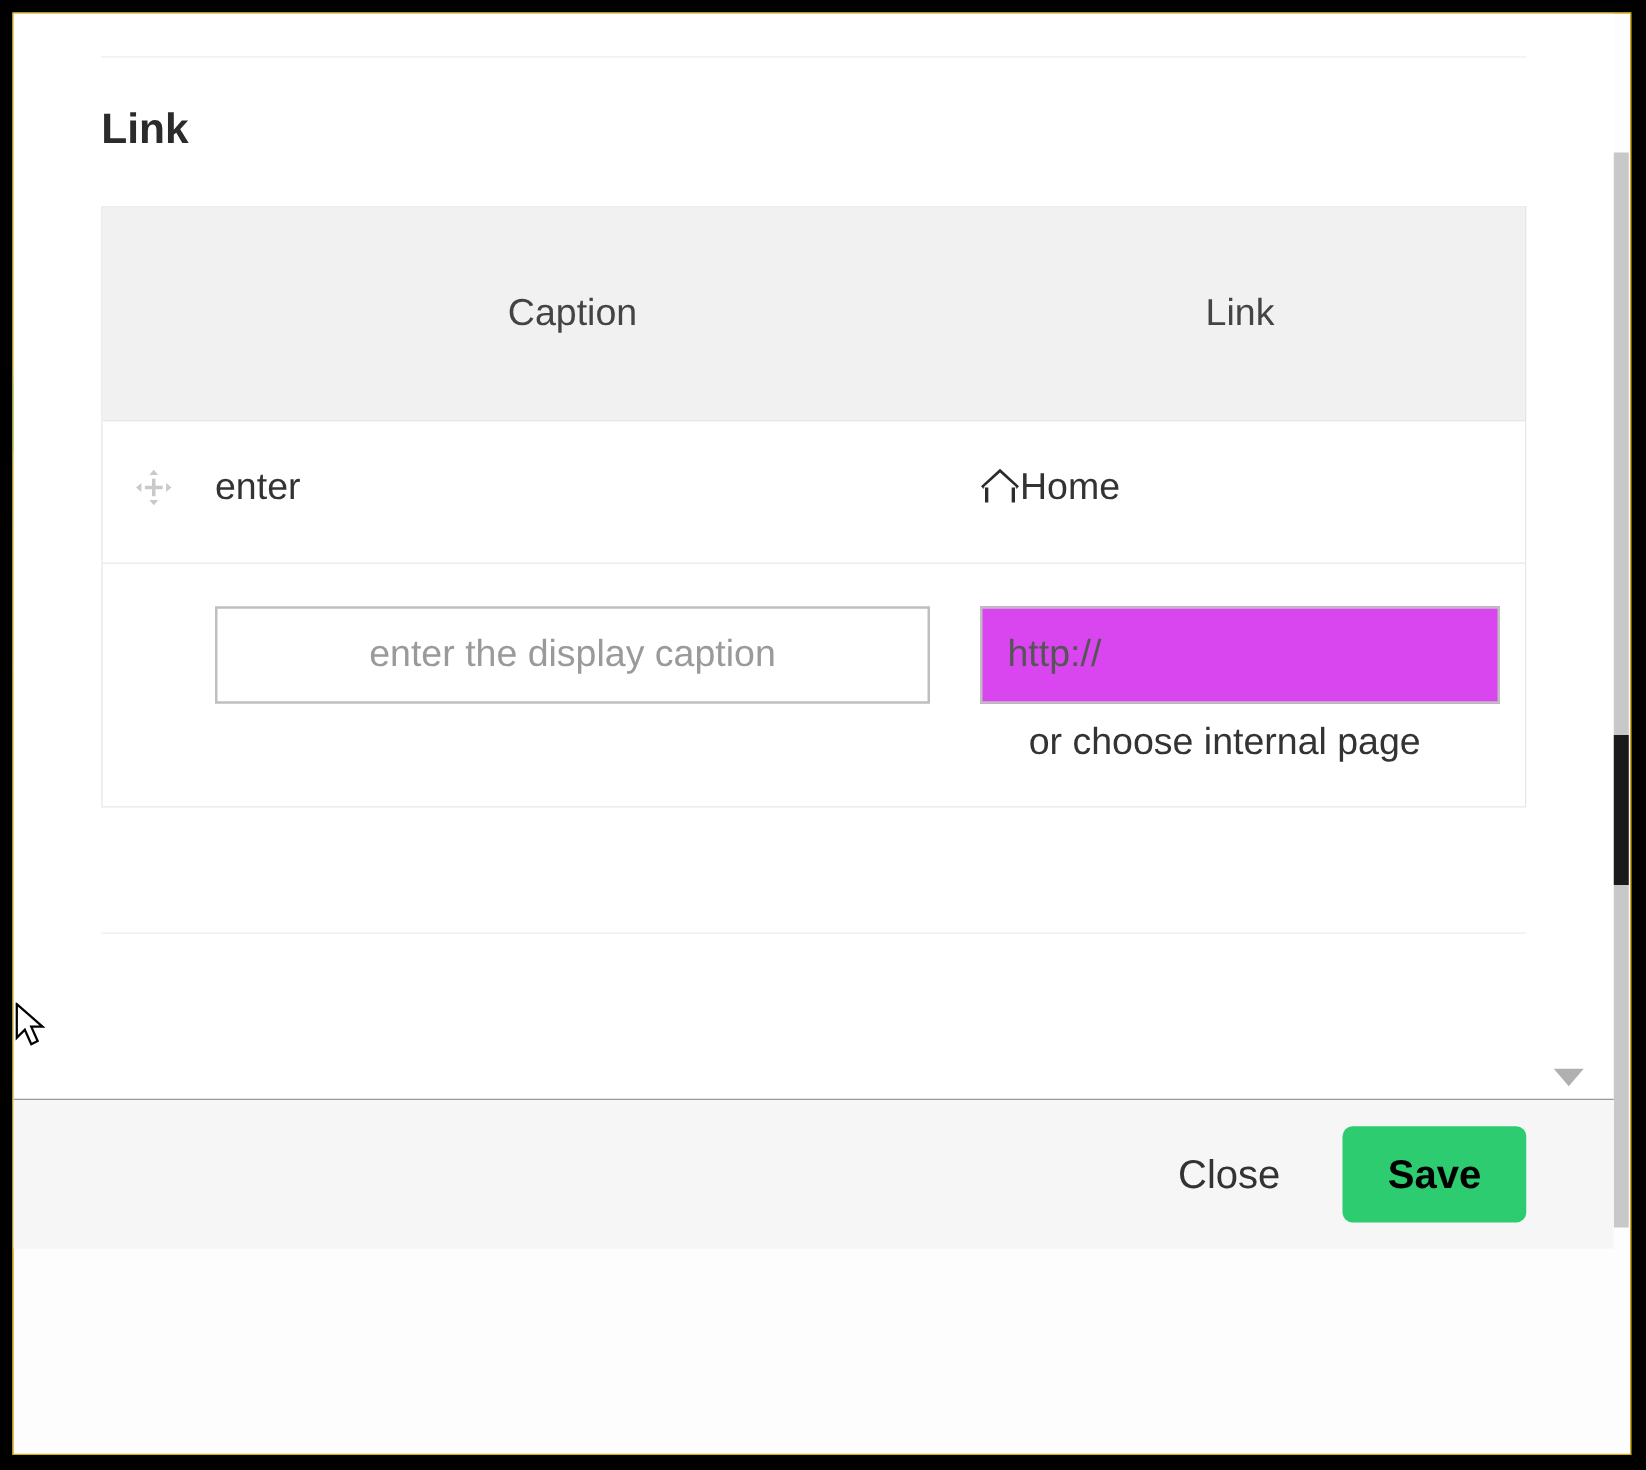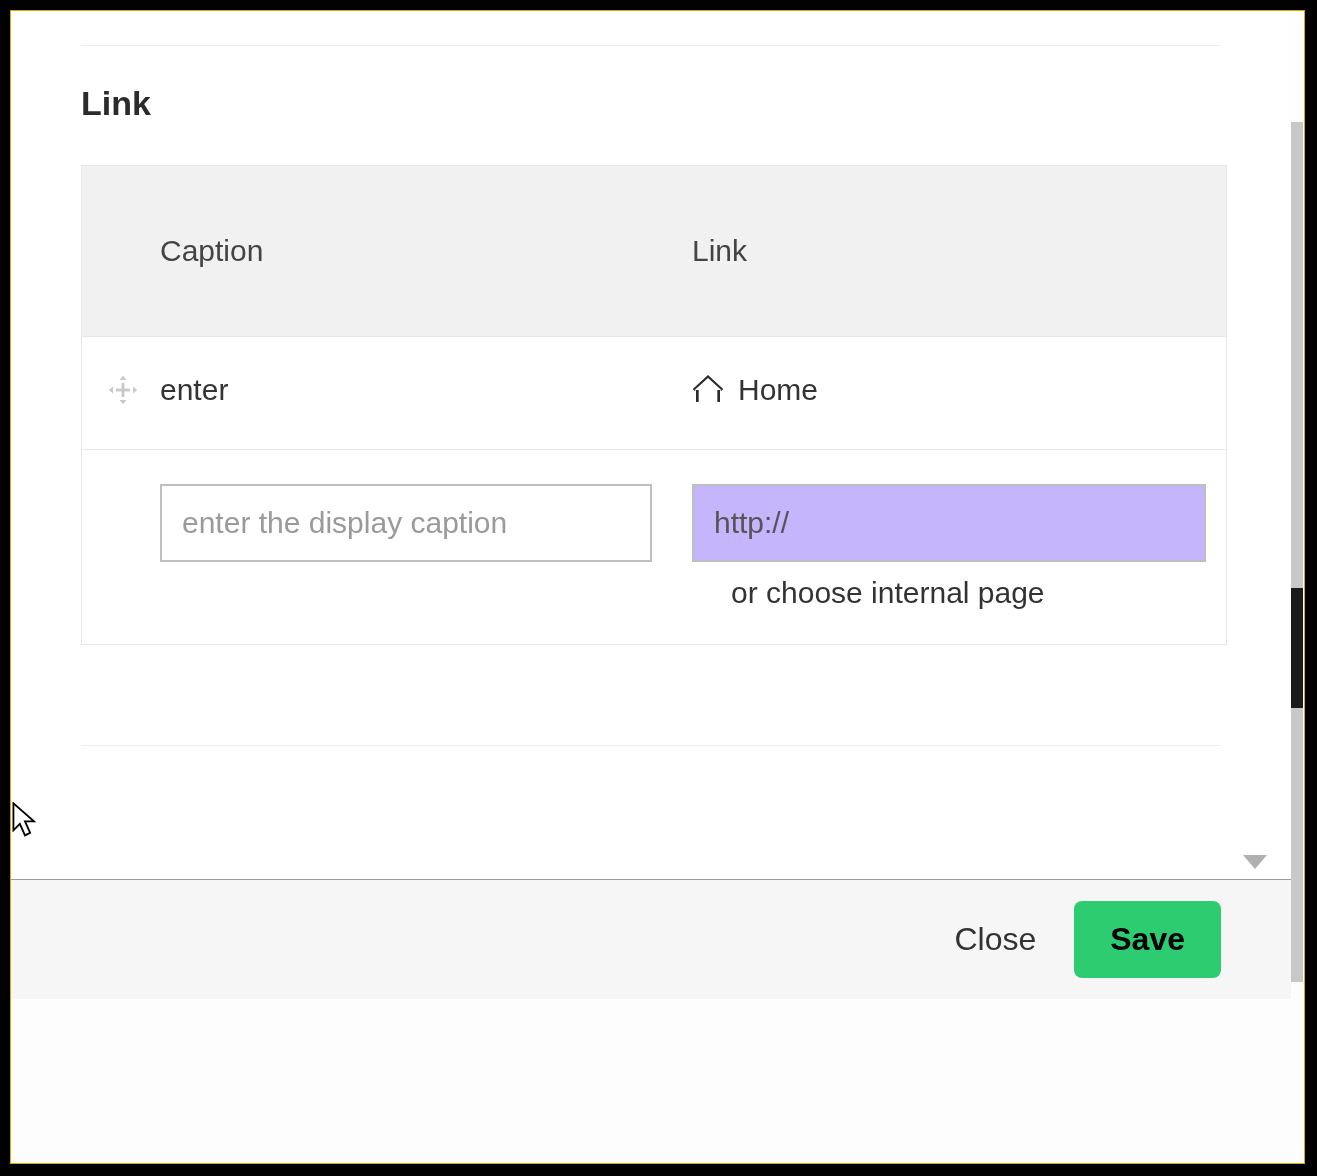--- a/index.html
+++ b/index.html
@@ -84,21 +84,21 @@
     table.link-table {
       width: 100%;
       border-collapse: collapse;
       border: 1px solid #e7e7e7;
     }
     table.link-table thead th {
       background: #f1f1f1;
       font-weight: 400;
       font-size: 30px;
       color: #444;
-      text-align: left;
+      text-align: center;
       padding: 68px 20px 68px 20px;
       border-bottom: 1px solid #e7e7e7;
     }
     table.link-table thead th.col-drag { width: 100px; padding-left: 30px; padding-right: 0;}
     table.link-table thead th.col-caption { width: 540px; }
     table.link-table thead th.col-link {  }
     table.link-table tbody td {
       font-size: 30px;
       color: #333;
       padding: 36px 20px;
@@ -107,44 +107,44 @@
     }
     table.link-table tbody tr.input-row td {
       padding-top: 34px;
       padding-bottom: 34px;
       vertical-align: top;
     }
     .drag-cell { width: 100px; text-align: center; padding-left: 24px !important; padding-right: 0 !important; }
     .link-cell-content {
       display: inline-flex;
       align-items: center;
-      gap: 14px;
     }
     .link-cell-content.underline .link-text { text-decoration: underline; }
     .link-text { color: #333; }
     .input-text {
-      width: 492px;
+      width: 572px;
       height: 78px;
       border: 2px solid #bfbfbf;
       font-size: 30px;
       padding: 0 20px;
       color: #333;
       font-family: inherit;
       background: #fff;
+      text-align: center;
     }
     .input-text::placeholder { color: #9a9a9a; }
     .input-url {
-      width: 514px;
+      width: 416px;
       height: 78px;
       border: 2px solid #bfbfbf;
       font-size: 30px;
       padding: 4px 20px;
       color: #333;
       font-family: inherit;
-      background: #c4b5fd;
+      background: #d946ef;
     }
     .input-url::placeholder { color: #555; }
     .helper-text {
       font-size: 30px;
       color: #333;
       margin-top: 14px;
       display: block;
       margin-left: 39px;
     }
     .bottom-divider {
@@ -153,21 +153,21 @@
       margin-top: 100px;
     }
     .modal-footer {
       height: 120px;
       border-top: 1px solid #9c9c9c;
       background: #f6f6f6;
       display: flex;
       justify-content: flex-end;
       align-items: center;
       padding-right: 70px;
-      gap: 28px;
+      gap: 40px;
     }
     .btn-close {
       font-size: 32px;
       color: #333;
       background: transparent;
       border: none;
       cursor: pointer;
       padding: 16px 10px;
       font-family: inherit;
     }

